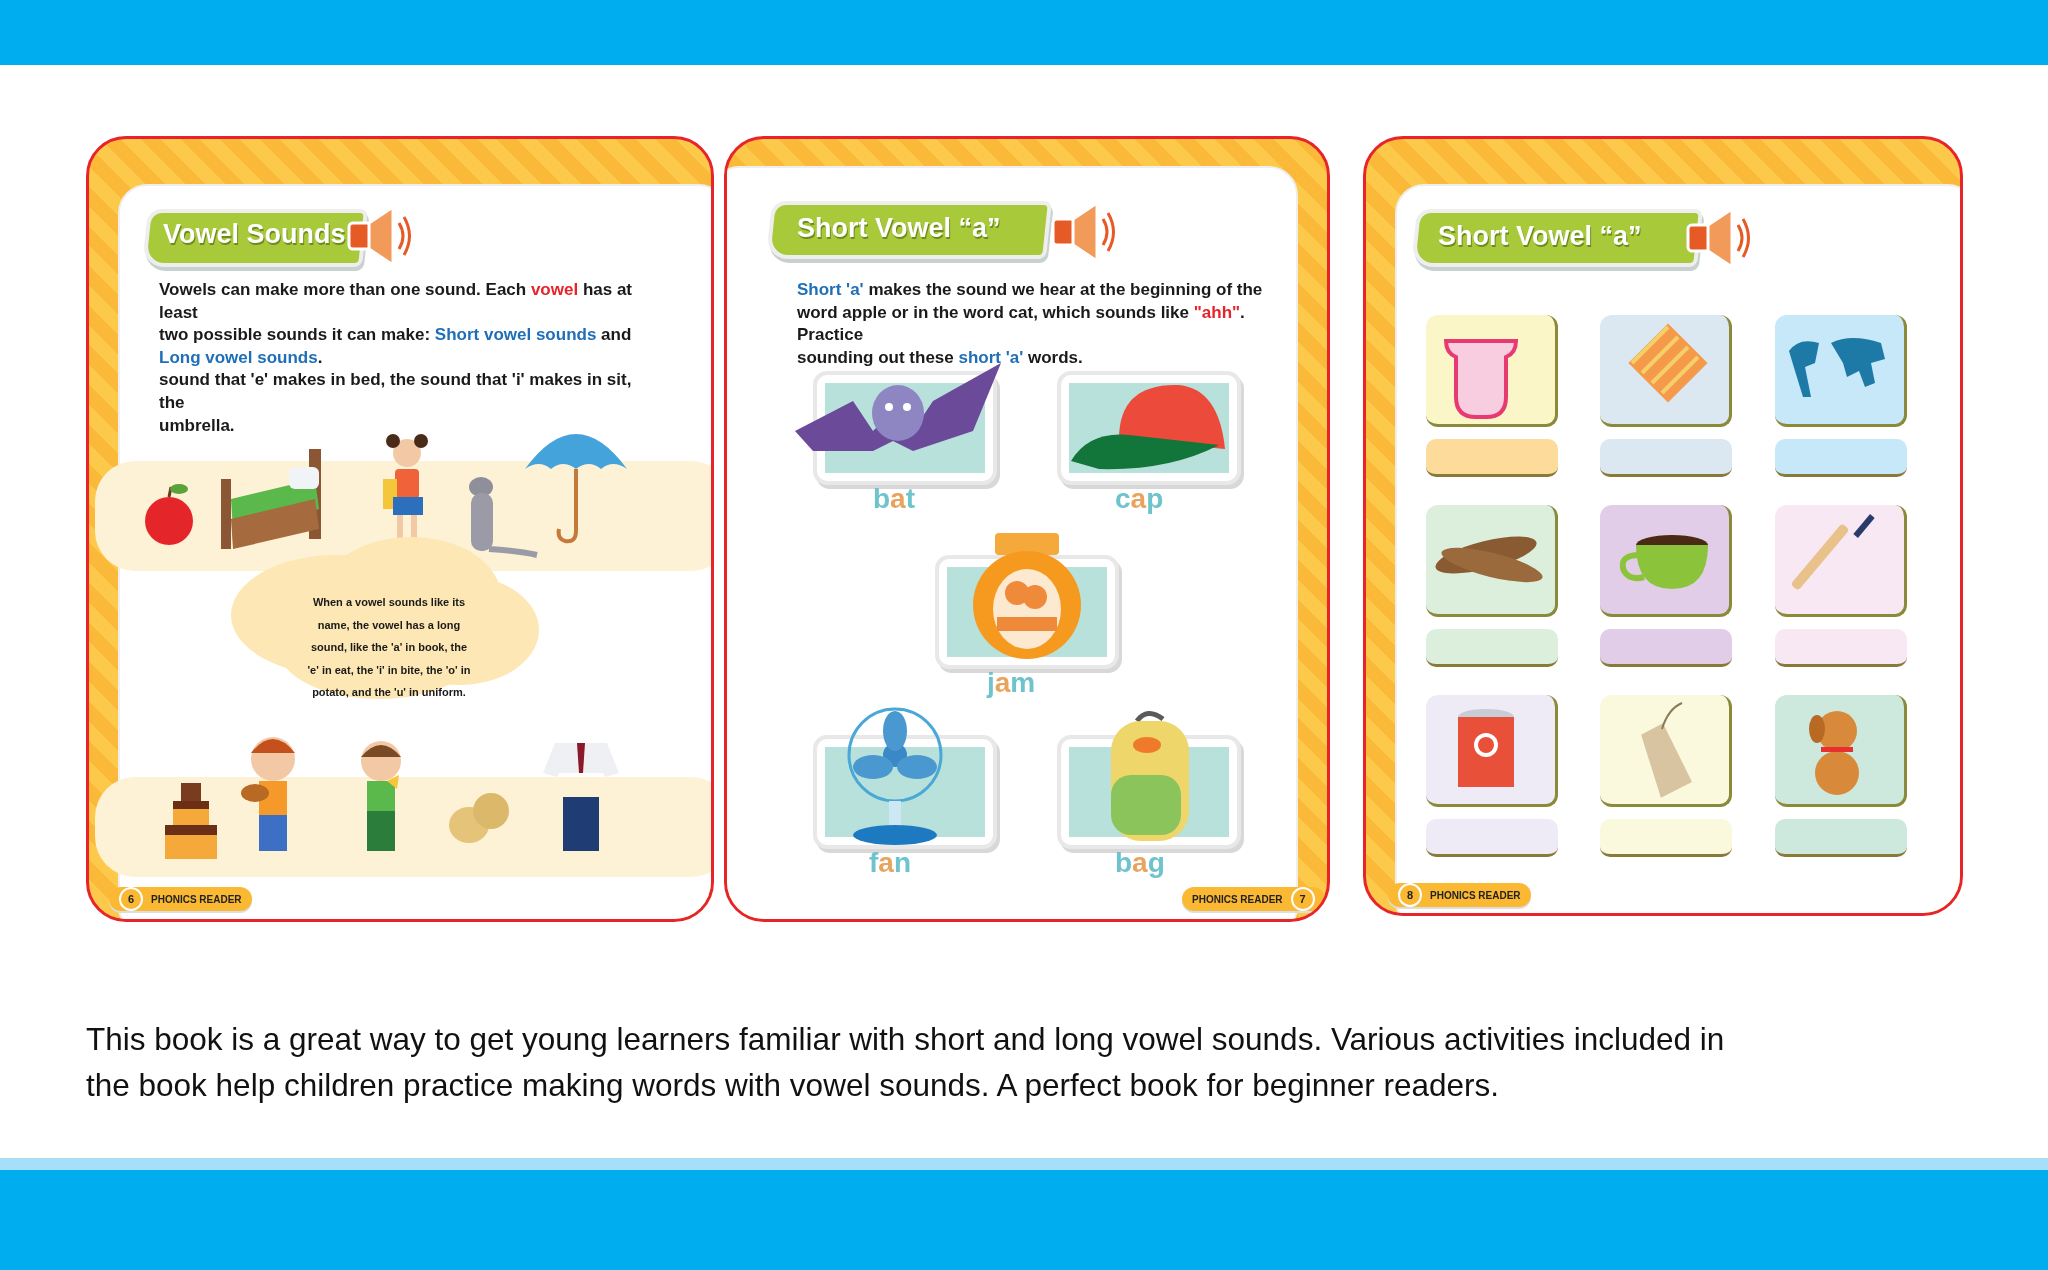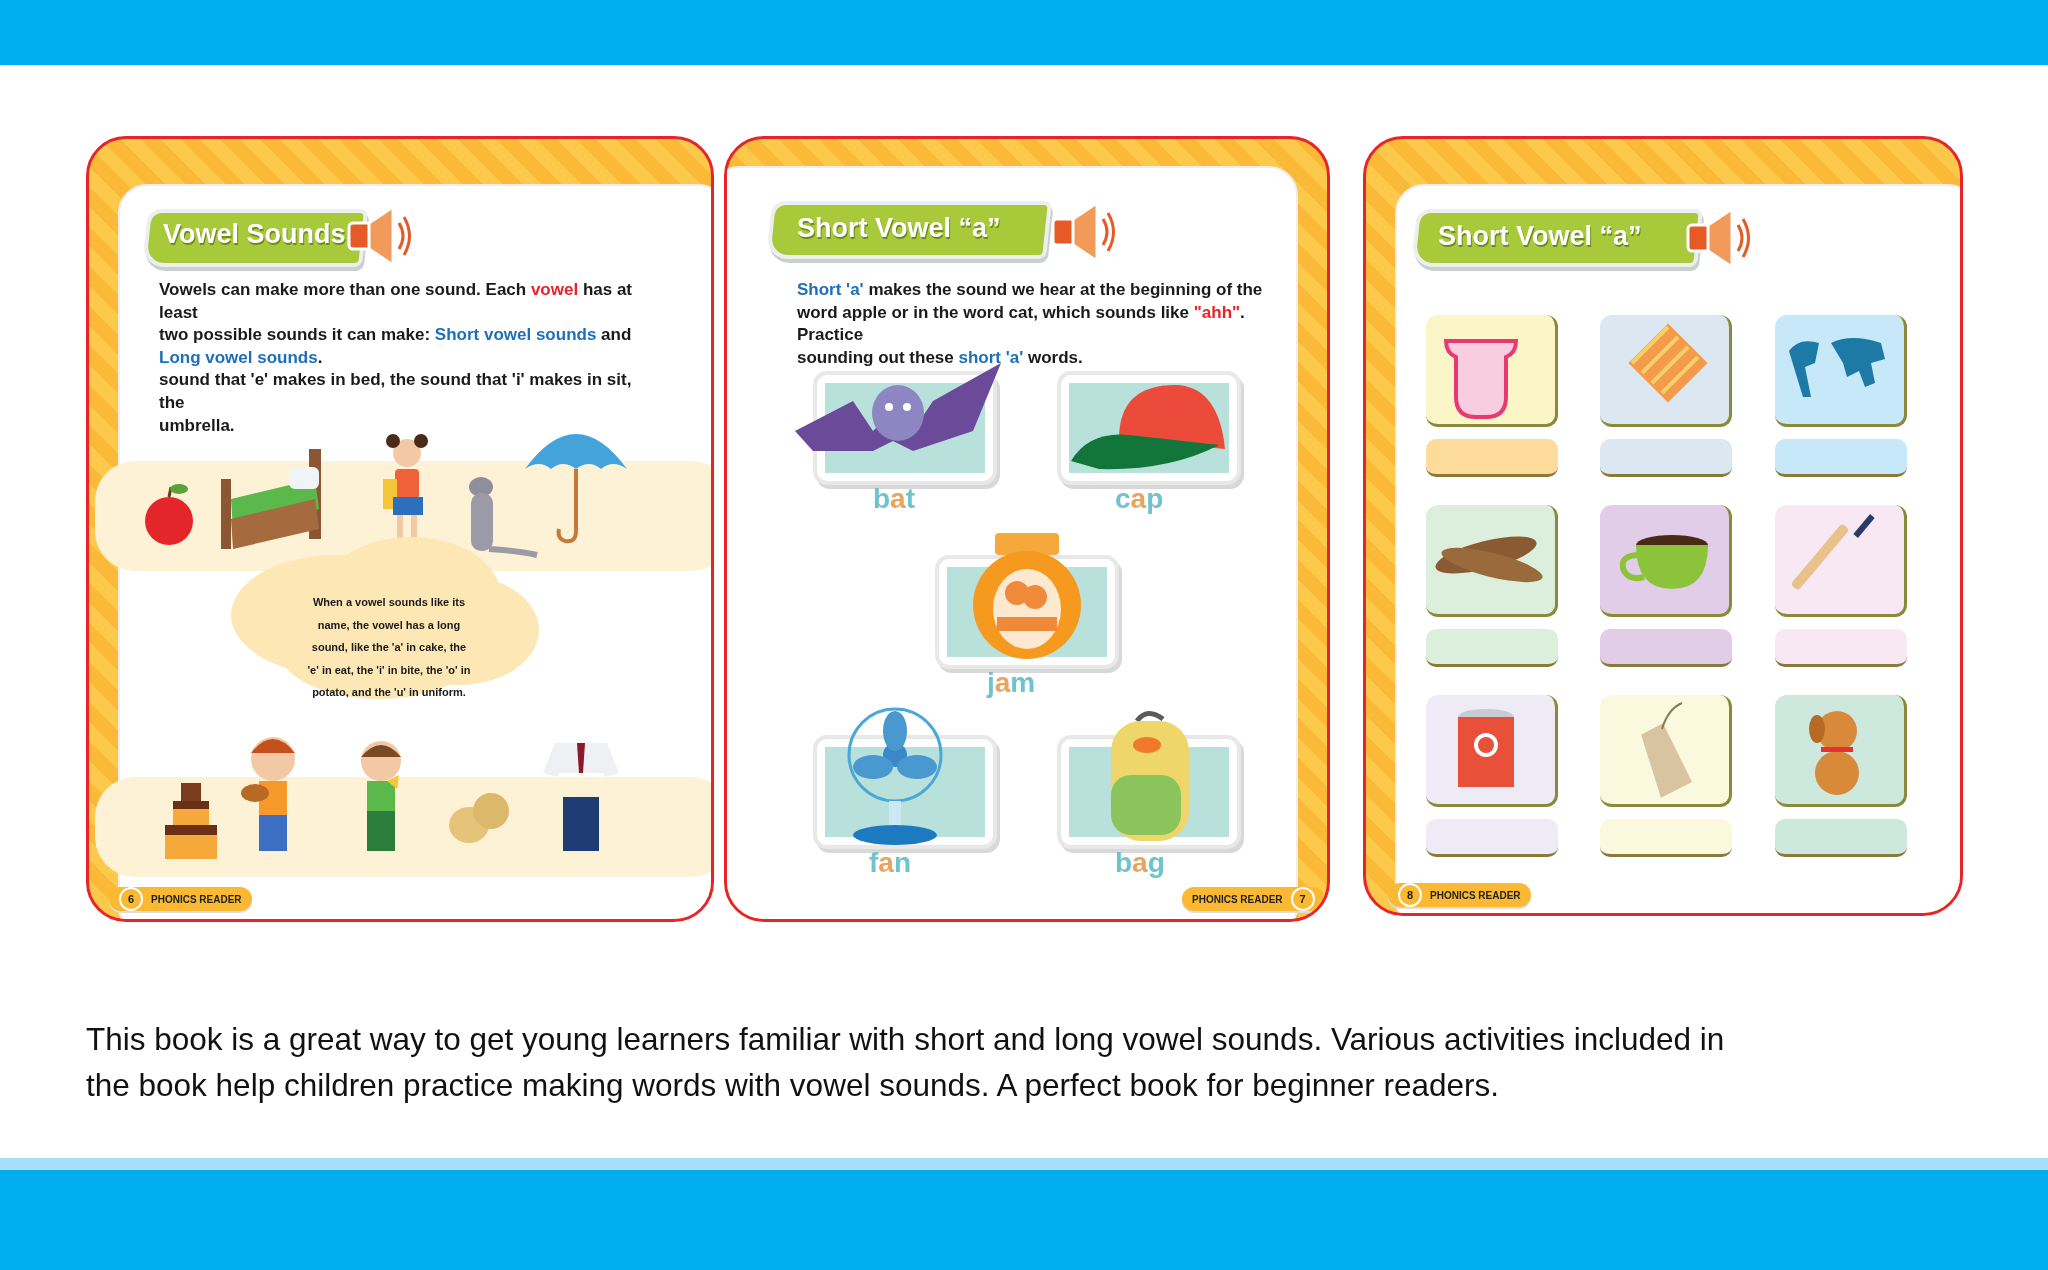--- a/index.html
+++ b/index.html
@@ -95,21 +95,21 @@
     <path d="M55 50 L55 112 Q55 124 44 122 Q36 120 38 110" stroke="#c57a3a" stroke-width="4" fill="none"></path>
   </svg>
 
   <div class="cloud" style="left:142px;top:416px;width:210px;height:120px"></div>
   <div class="cloud" style="left:232px;top:398px;width:180px;height:120px"></div>
   <div class="cloud" style="left:290px;top:436px;width:160px;height:110px"></div>
   <div class="cloud" style="left:190px;top:460px;width:200px;height:100px"></div>
   <div class="cloud-text" style="left:150px;top:452px;width:300px">
     <div>When a vowel sounds like its</div>
     <div>name, the vowel has a long</div>
-    <div>sound, like the 'a' in cake, the</div>
+    <div>sound, like the 'a' in book, the</div>
     <div>'e' in eat, the 'i' in bite, the 'o' in</div>
     <div>potato, and the 'u'  in uniform.</div>
   </div>
 
   <div class="strip" style="top:638px;left:6px;right:-20px;height:100px"></div>
   <svg class="ill" style="left:72px;top:630px" width="60" height="95" viewBox="0 0 60 95">
     <rect x="20" y="14" width="20" height="18" fill="#7a3c1e"></rect>
       <rect x="12" y="32" width="36" height="24" fill="#f5a93a"></rect>
       <rect x="4" y="56" width="52" height="34" fill="#f5a93a"></rect>
     <path d="M12 32 h36 v8 h-36z M4 56 h52 v10 h-52z" fill="#6a2f14"></path>

